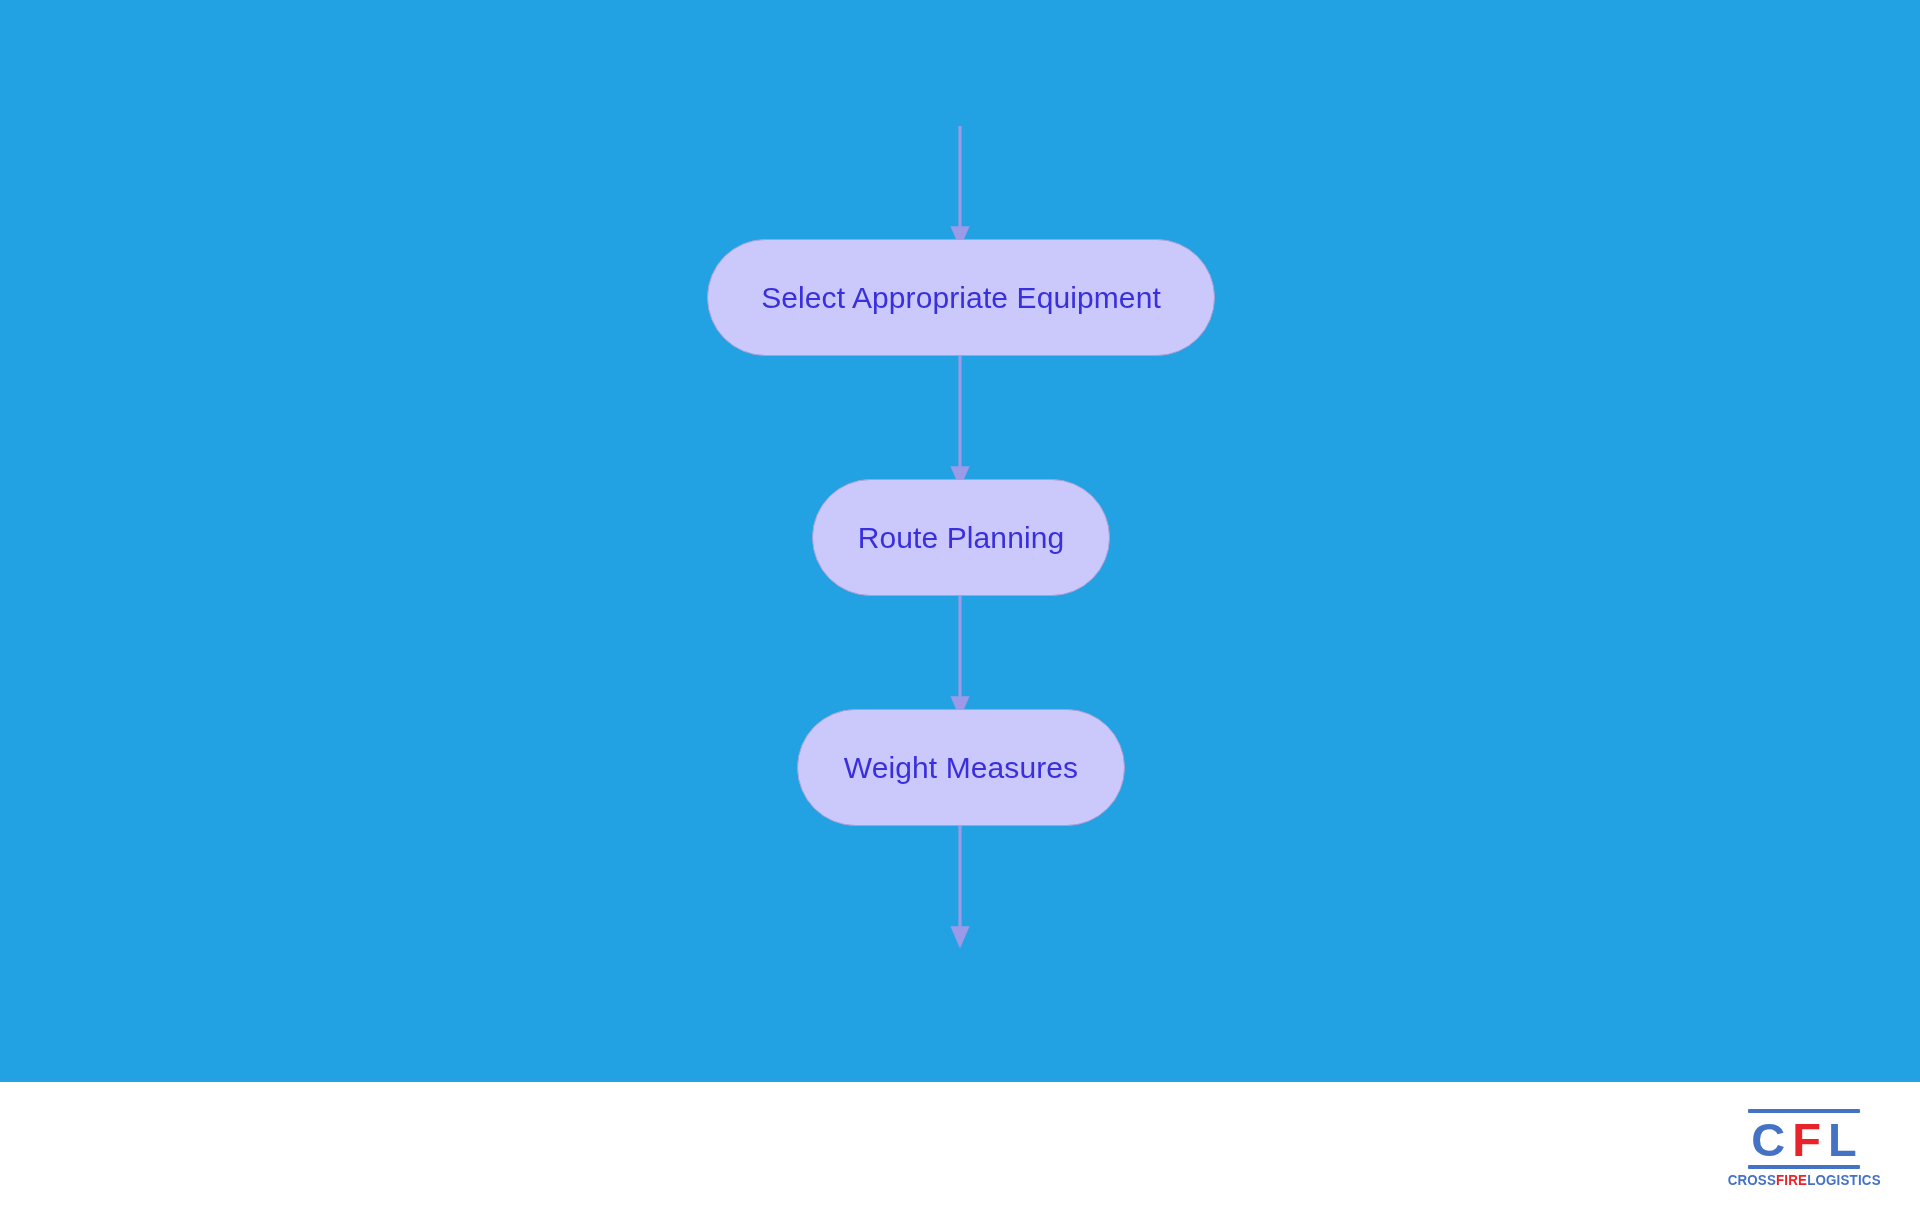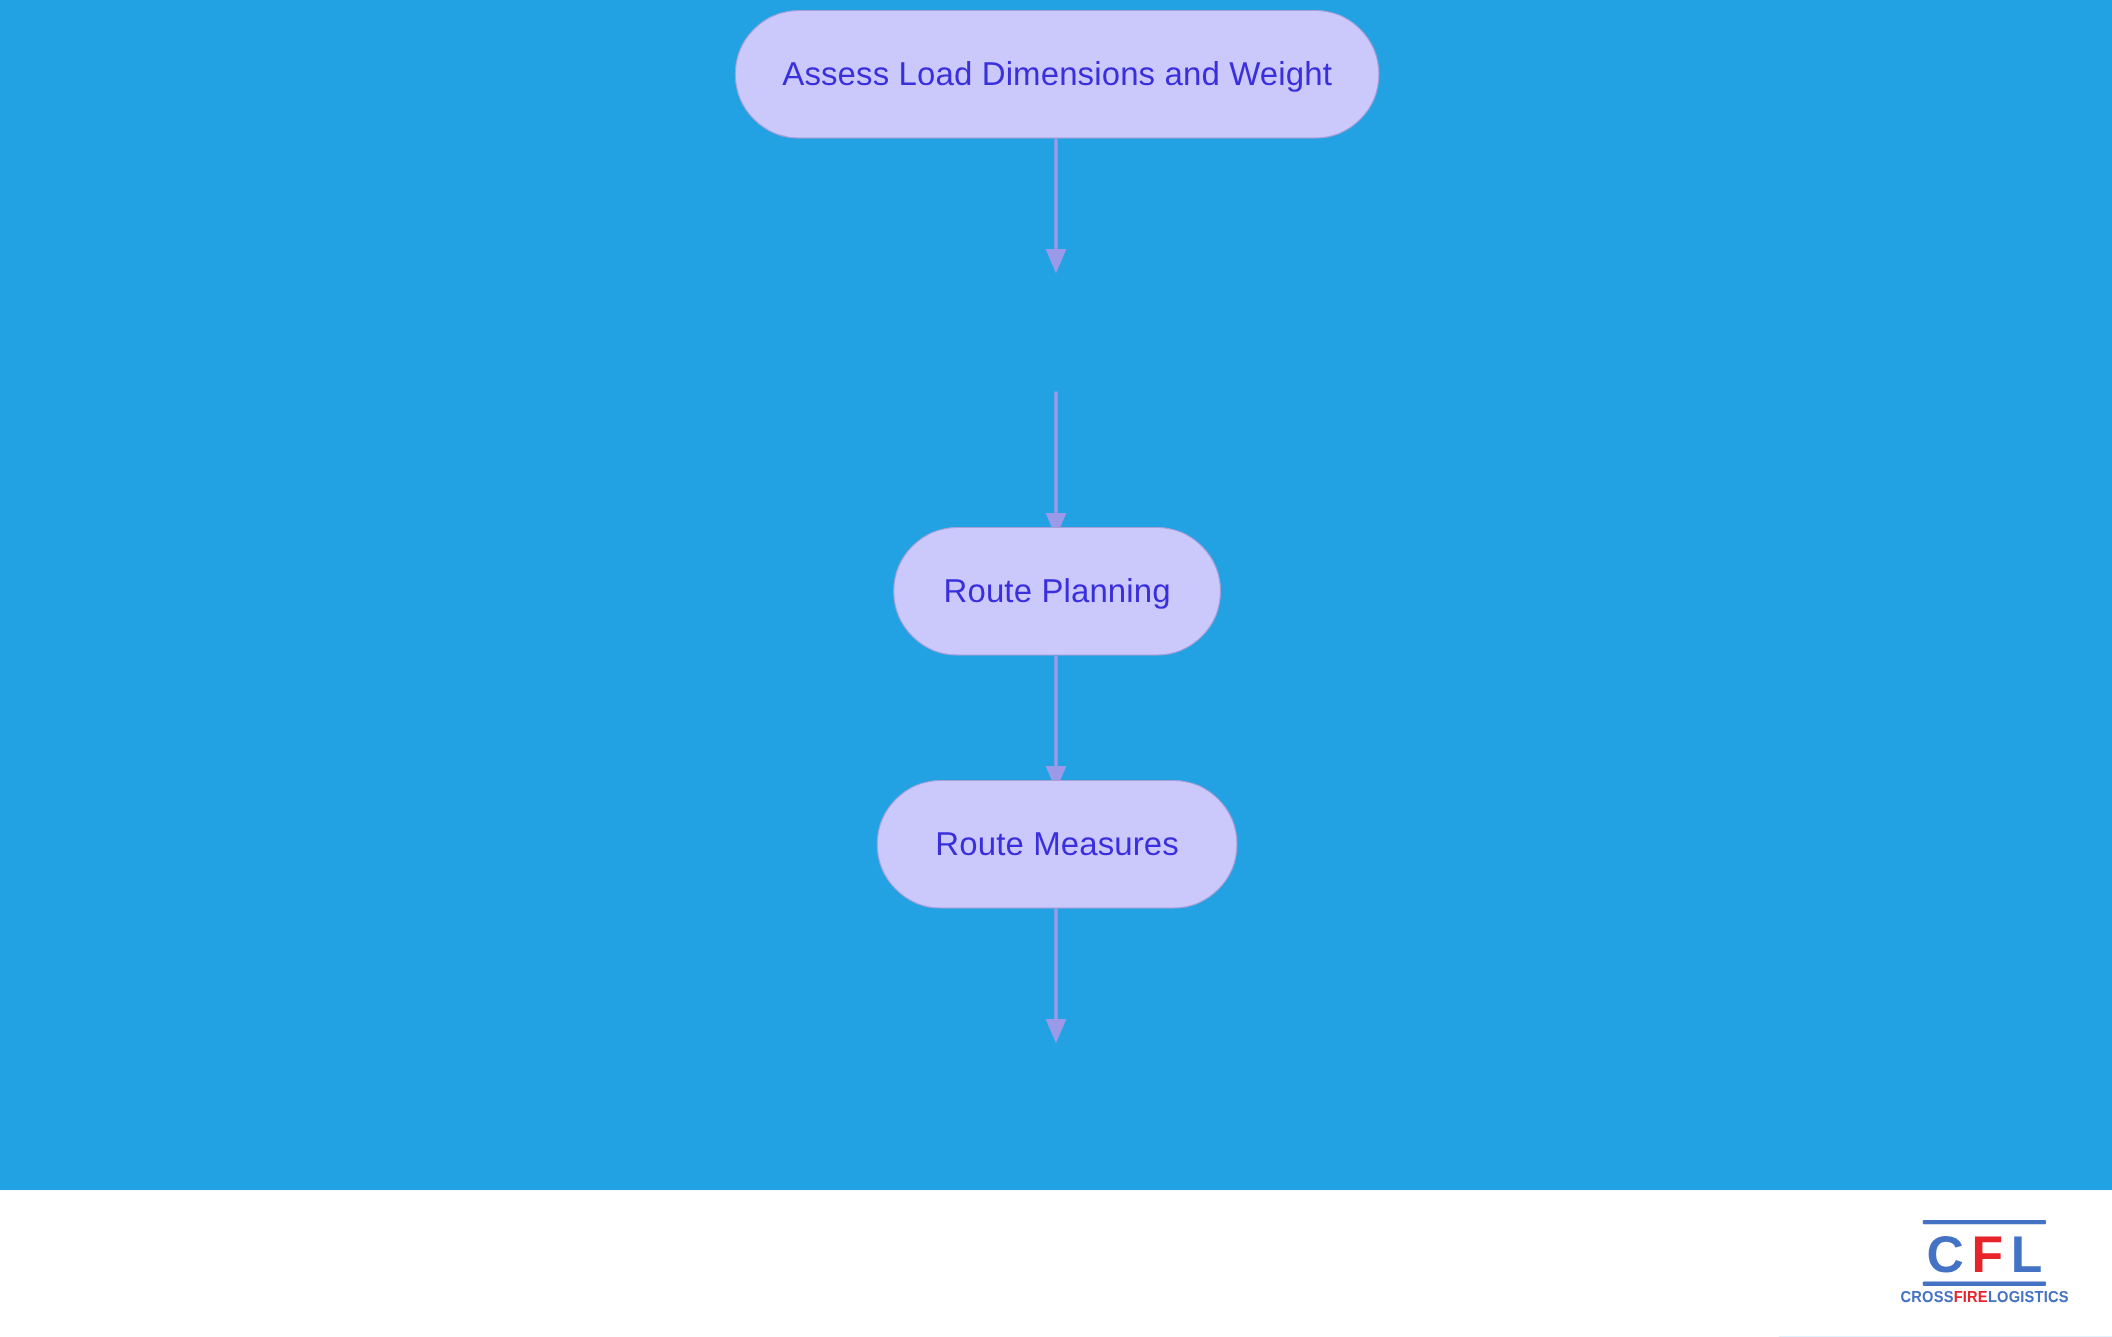--- a/index.html
+++ b/index.html
@@ -149,28 +149,28 @@
       <line x1="960" y1="126" x2="960" y2="230" stroke="#9a9ae8" stroke-width="3.2" marker-end="url(#arrowhead)"></line>
 
       <line x1="960" y1="356" x2="960" y2="470" stroke="#9a9ae8" stroke-width="3.2" marker-end="url(#arrowhead)"></line>
 
       <line x1="960" y1="596" x2="960" y2="700" stroke="#9a9ae8" stroke-width="3.2" marker-end="url(#arrowhead)"></line>
 
       <line x1="960" y1="826" x2="960" y2="930" stroke="#9a9ae8" stroke-width="3.2" marker-end="url(#arrowhead)"></line>
     </svg>
 
     <div class="flow">
-      <div class="node n1">
-        <span>Assess Load Dimensions and Weight</span>
+      <div class="node n2">
+        <span>Select Appropriate Equipment</span>
       </div>
       <div class="node n3">
         <span>Route Planning</span>
       </div>
       <div class="node n4">
-        <span>Route Measures</span>
+        <span>Weight Measures</span>
       </div>
     </div>
 
   </div>
 
   <div id="footer">
     <div id="logo">
       <div class="logo-rule top"></div>
       <div class="logo-letters">
         <span class="lc">C</span>

